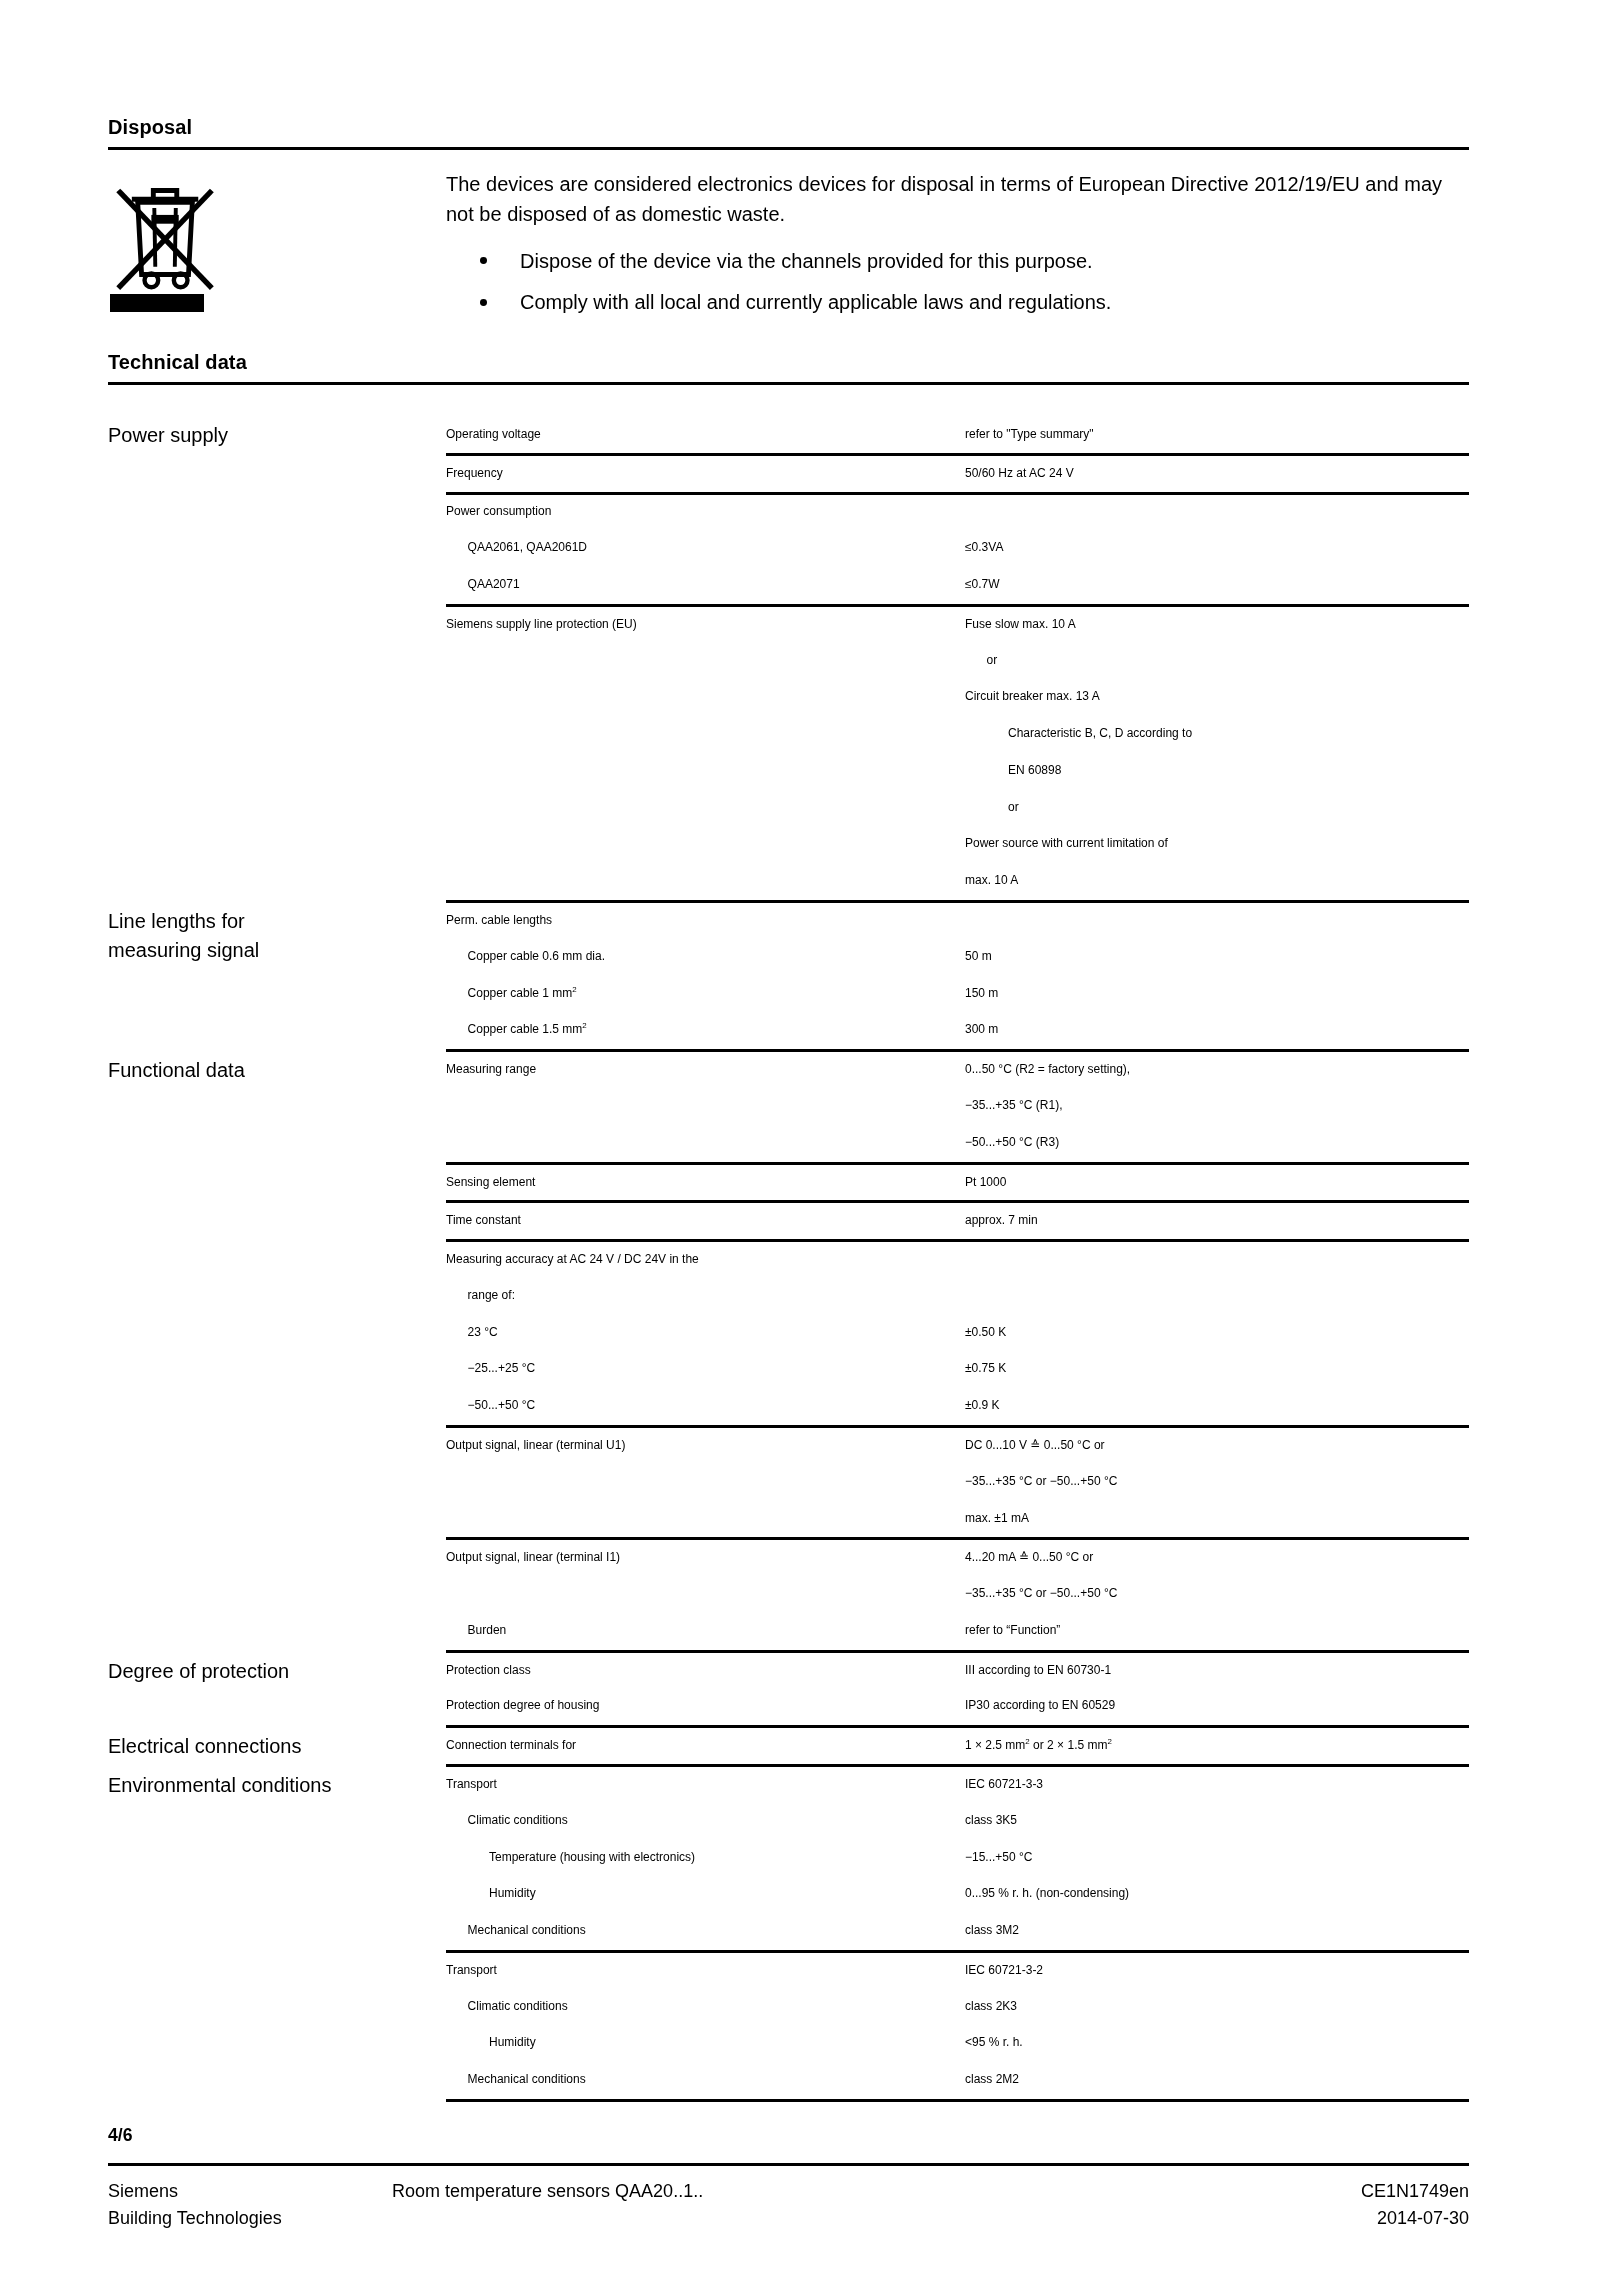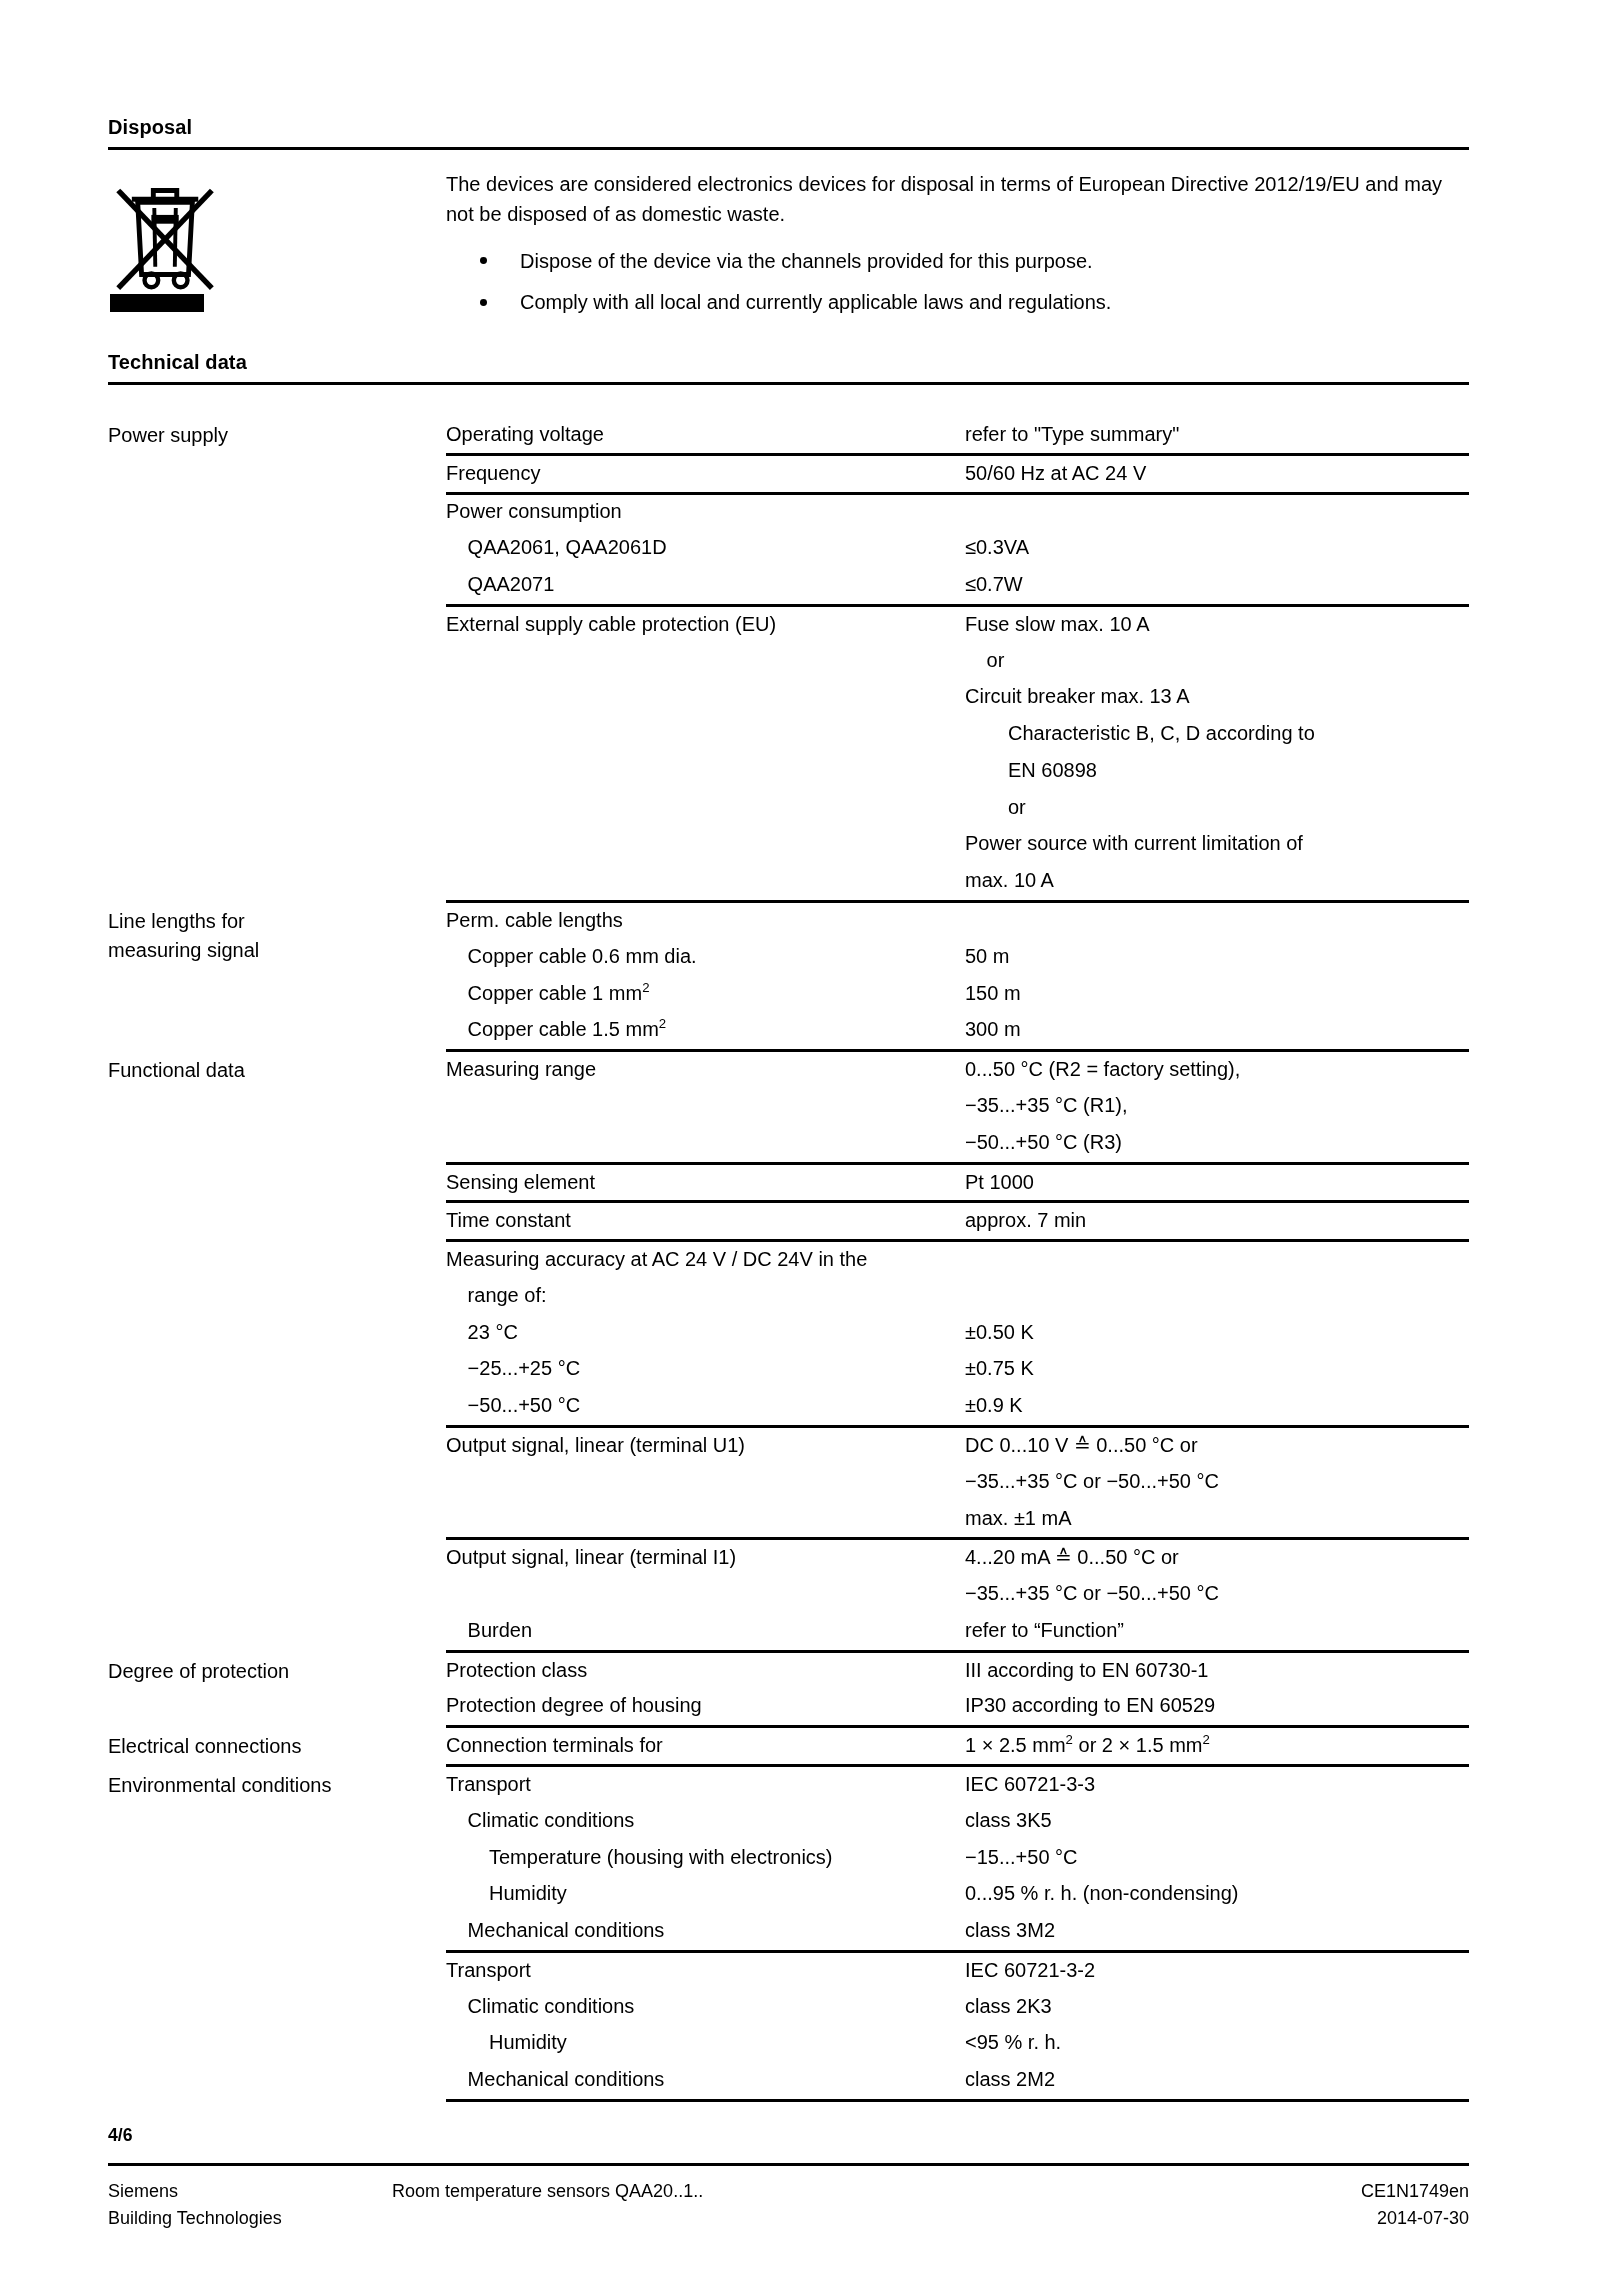--- a/index.html
+++ b/index.html
@@ -109,21 +109,21 @@
     box-sizing: border-box;
   }
   .cat .l2 { display: block; }
   .tbl {
     flex: 1 1 auto;
     border-bottom: 3.1px solid #000;
   }
   .pair {
     display: flex;
     align-items: center;
-    font-size: 20px;
+    font-size: 12px;
     line-height: 29px;
   }
   .lbl {
     flex: 0 0 519px;
     width: 519px;
     box-sizing: border-box;
     padding-right: 7.8px;
   }
   .val {
     flex: 1 1 auto;
@@ -244,21 +244,21 @@
               <div class="lbl ind1">QAA2061, QAA2061D</div>
               <div class="val ">≤0.3VA</div>
             </div>
             <div class="pair cellpad2">
               <div class="lbl ind1">QAA2071</div>
               <div class="val ">≤0.7W</div>
             </div>
           </div>
           <div class="tbl">
             <div class="pair cellpad">
-              <div class="lbl ">External supply cable protection (EU)</div>
+              <div class="lbl ">Siemens supply line protection (EU)</div>
               <div class="val ">Fuse slow max. 10 A</div>
             </div>
             <div class="pair cellpad2">
               <div class="lbl "></div>
               <div class="val ind1">or</div>
             </div>
             <div class="pair cellpad2">
               <div class="lbl "></div>
               <div class="val ">Circuit breaker max. 13 A</div>
             </div>

